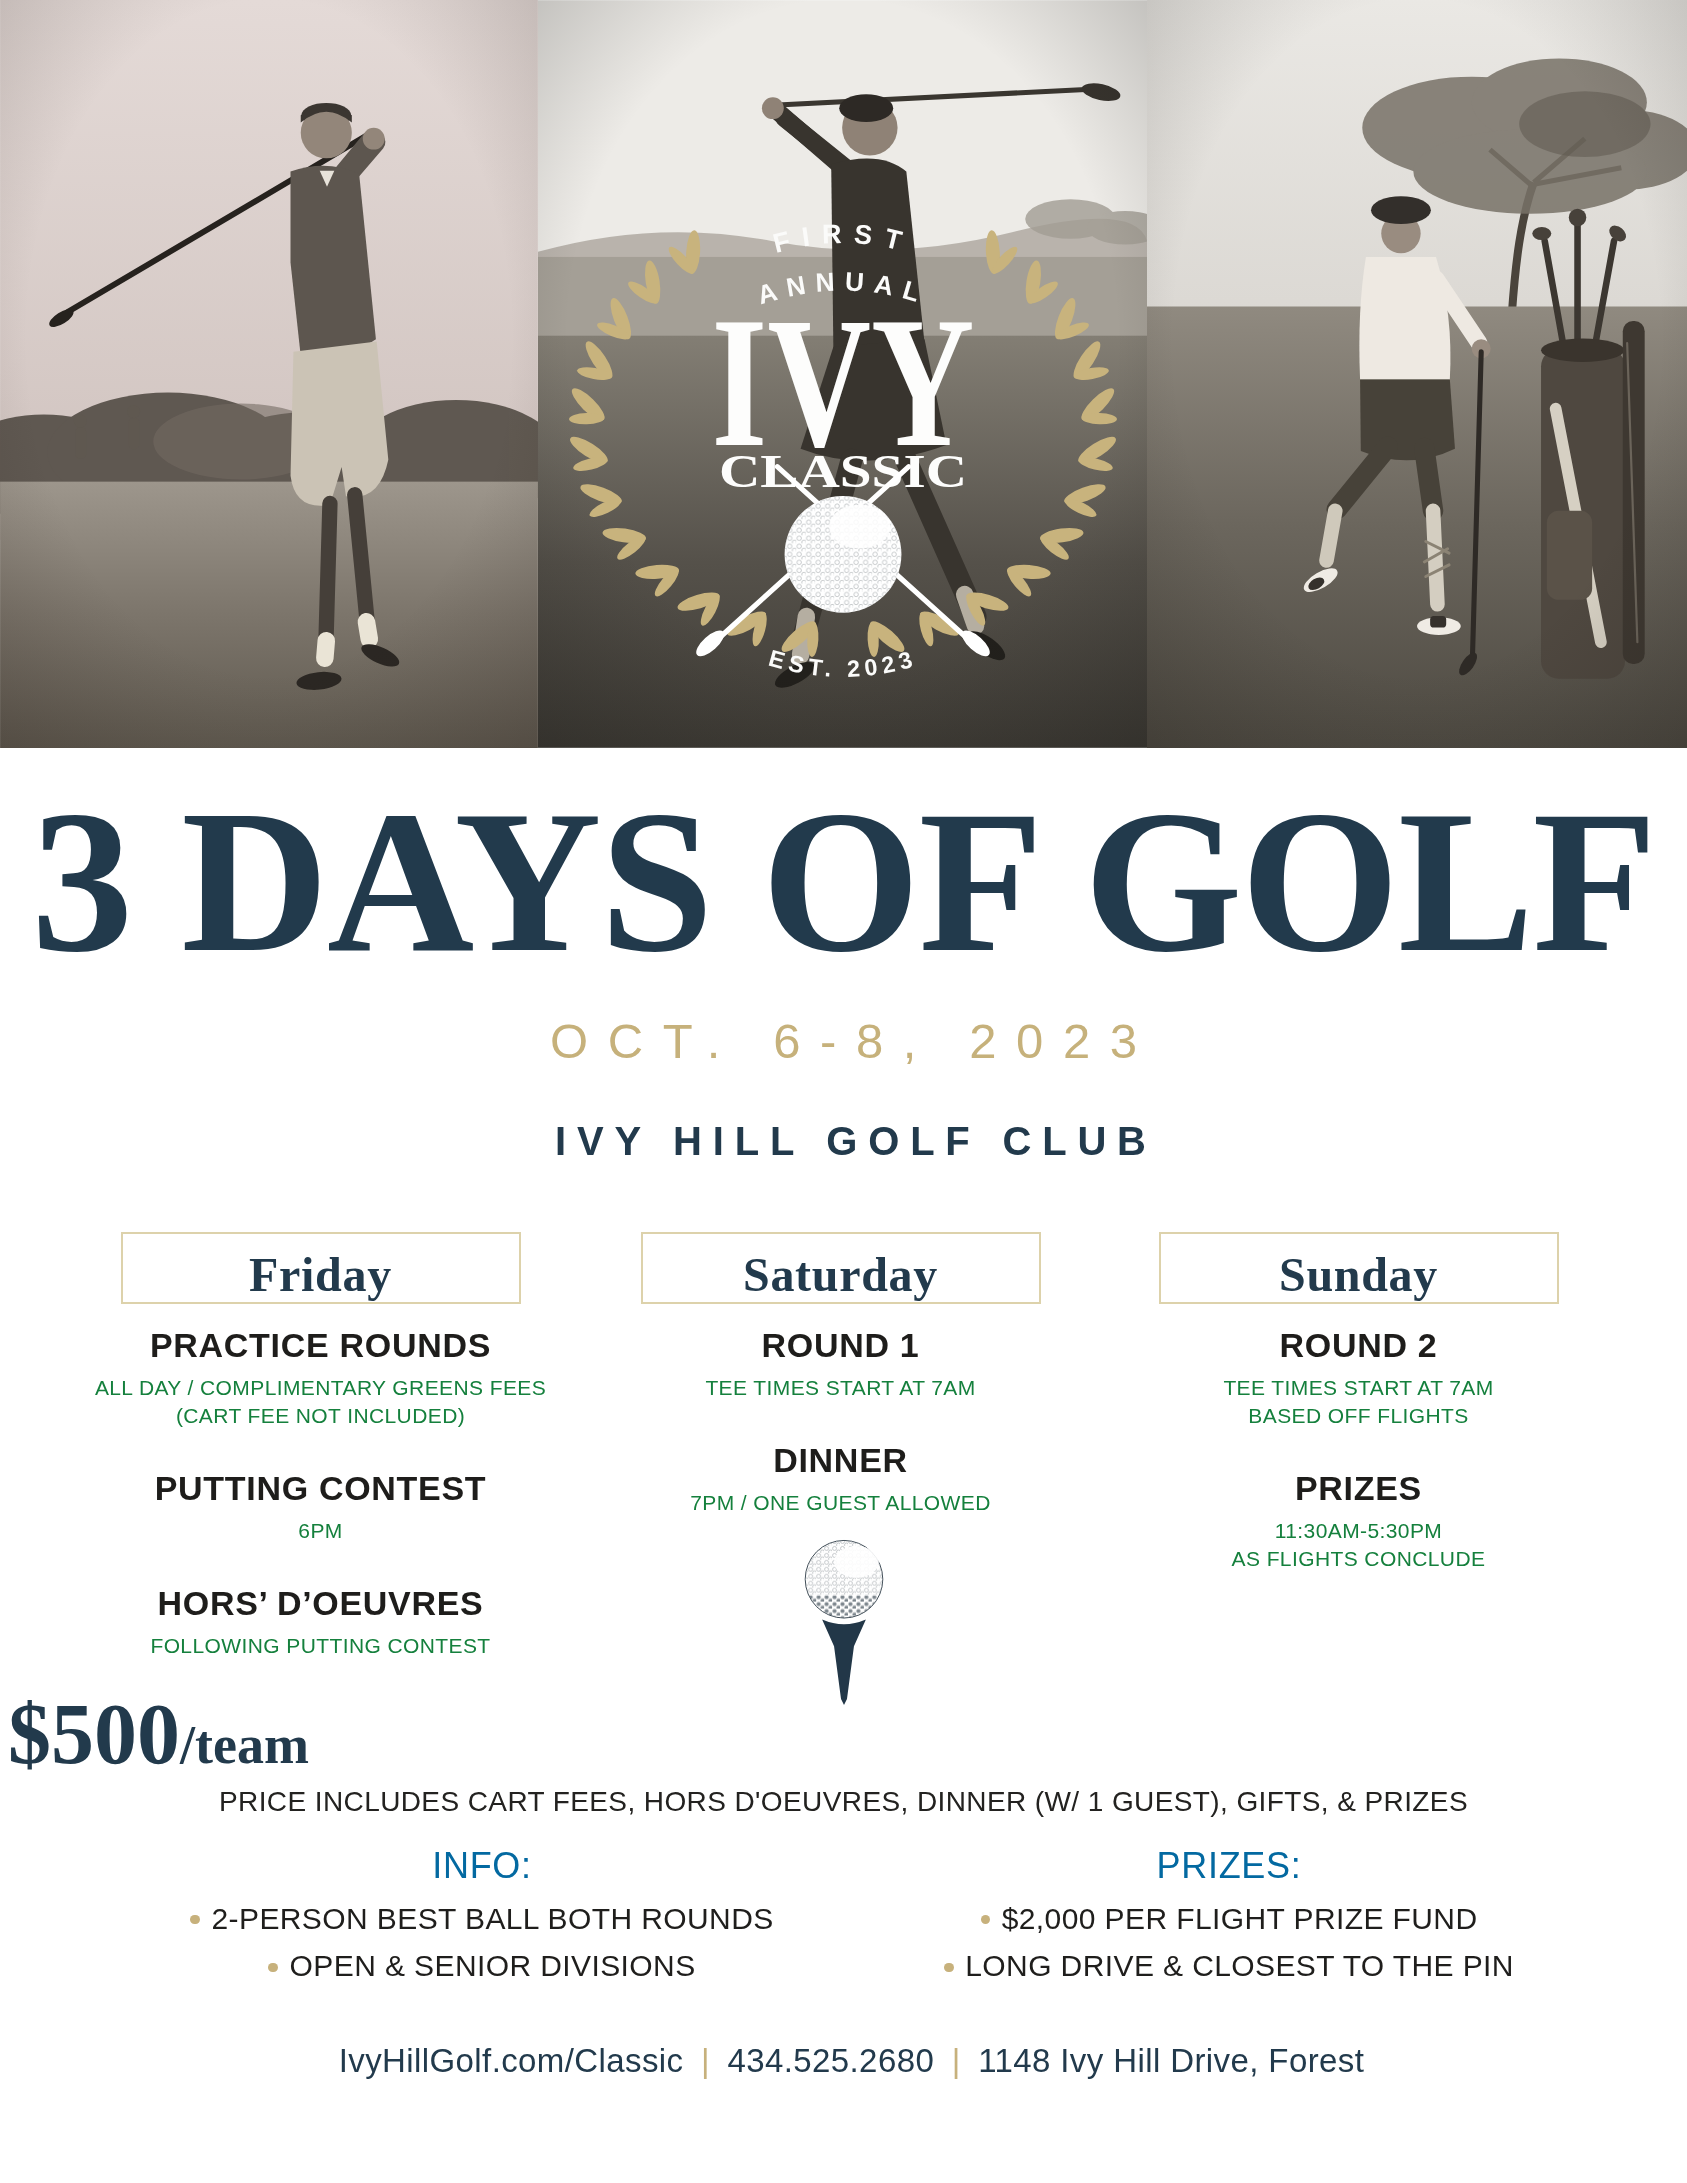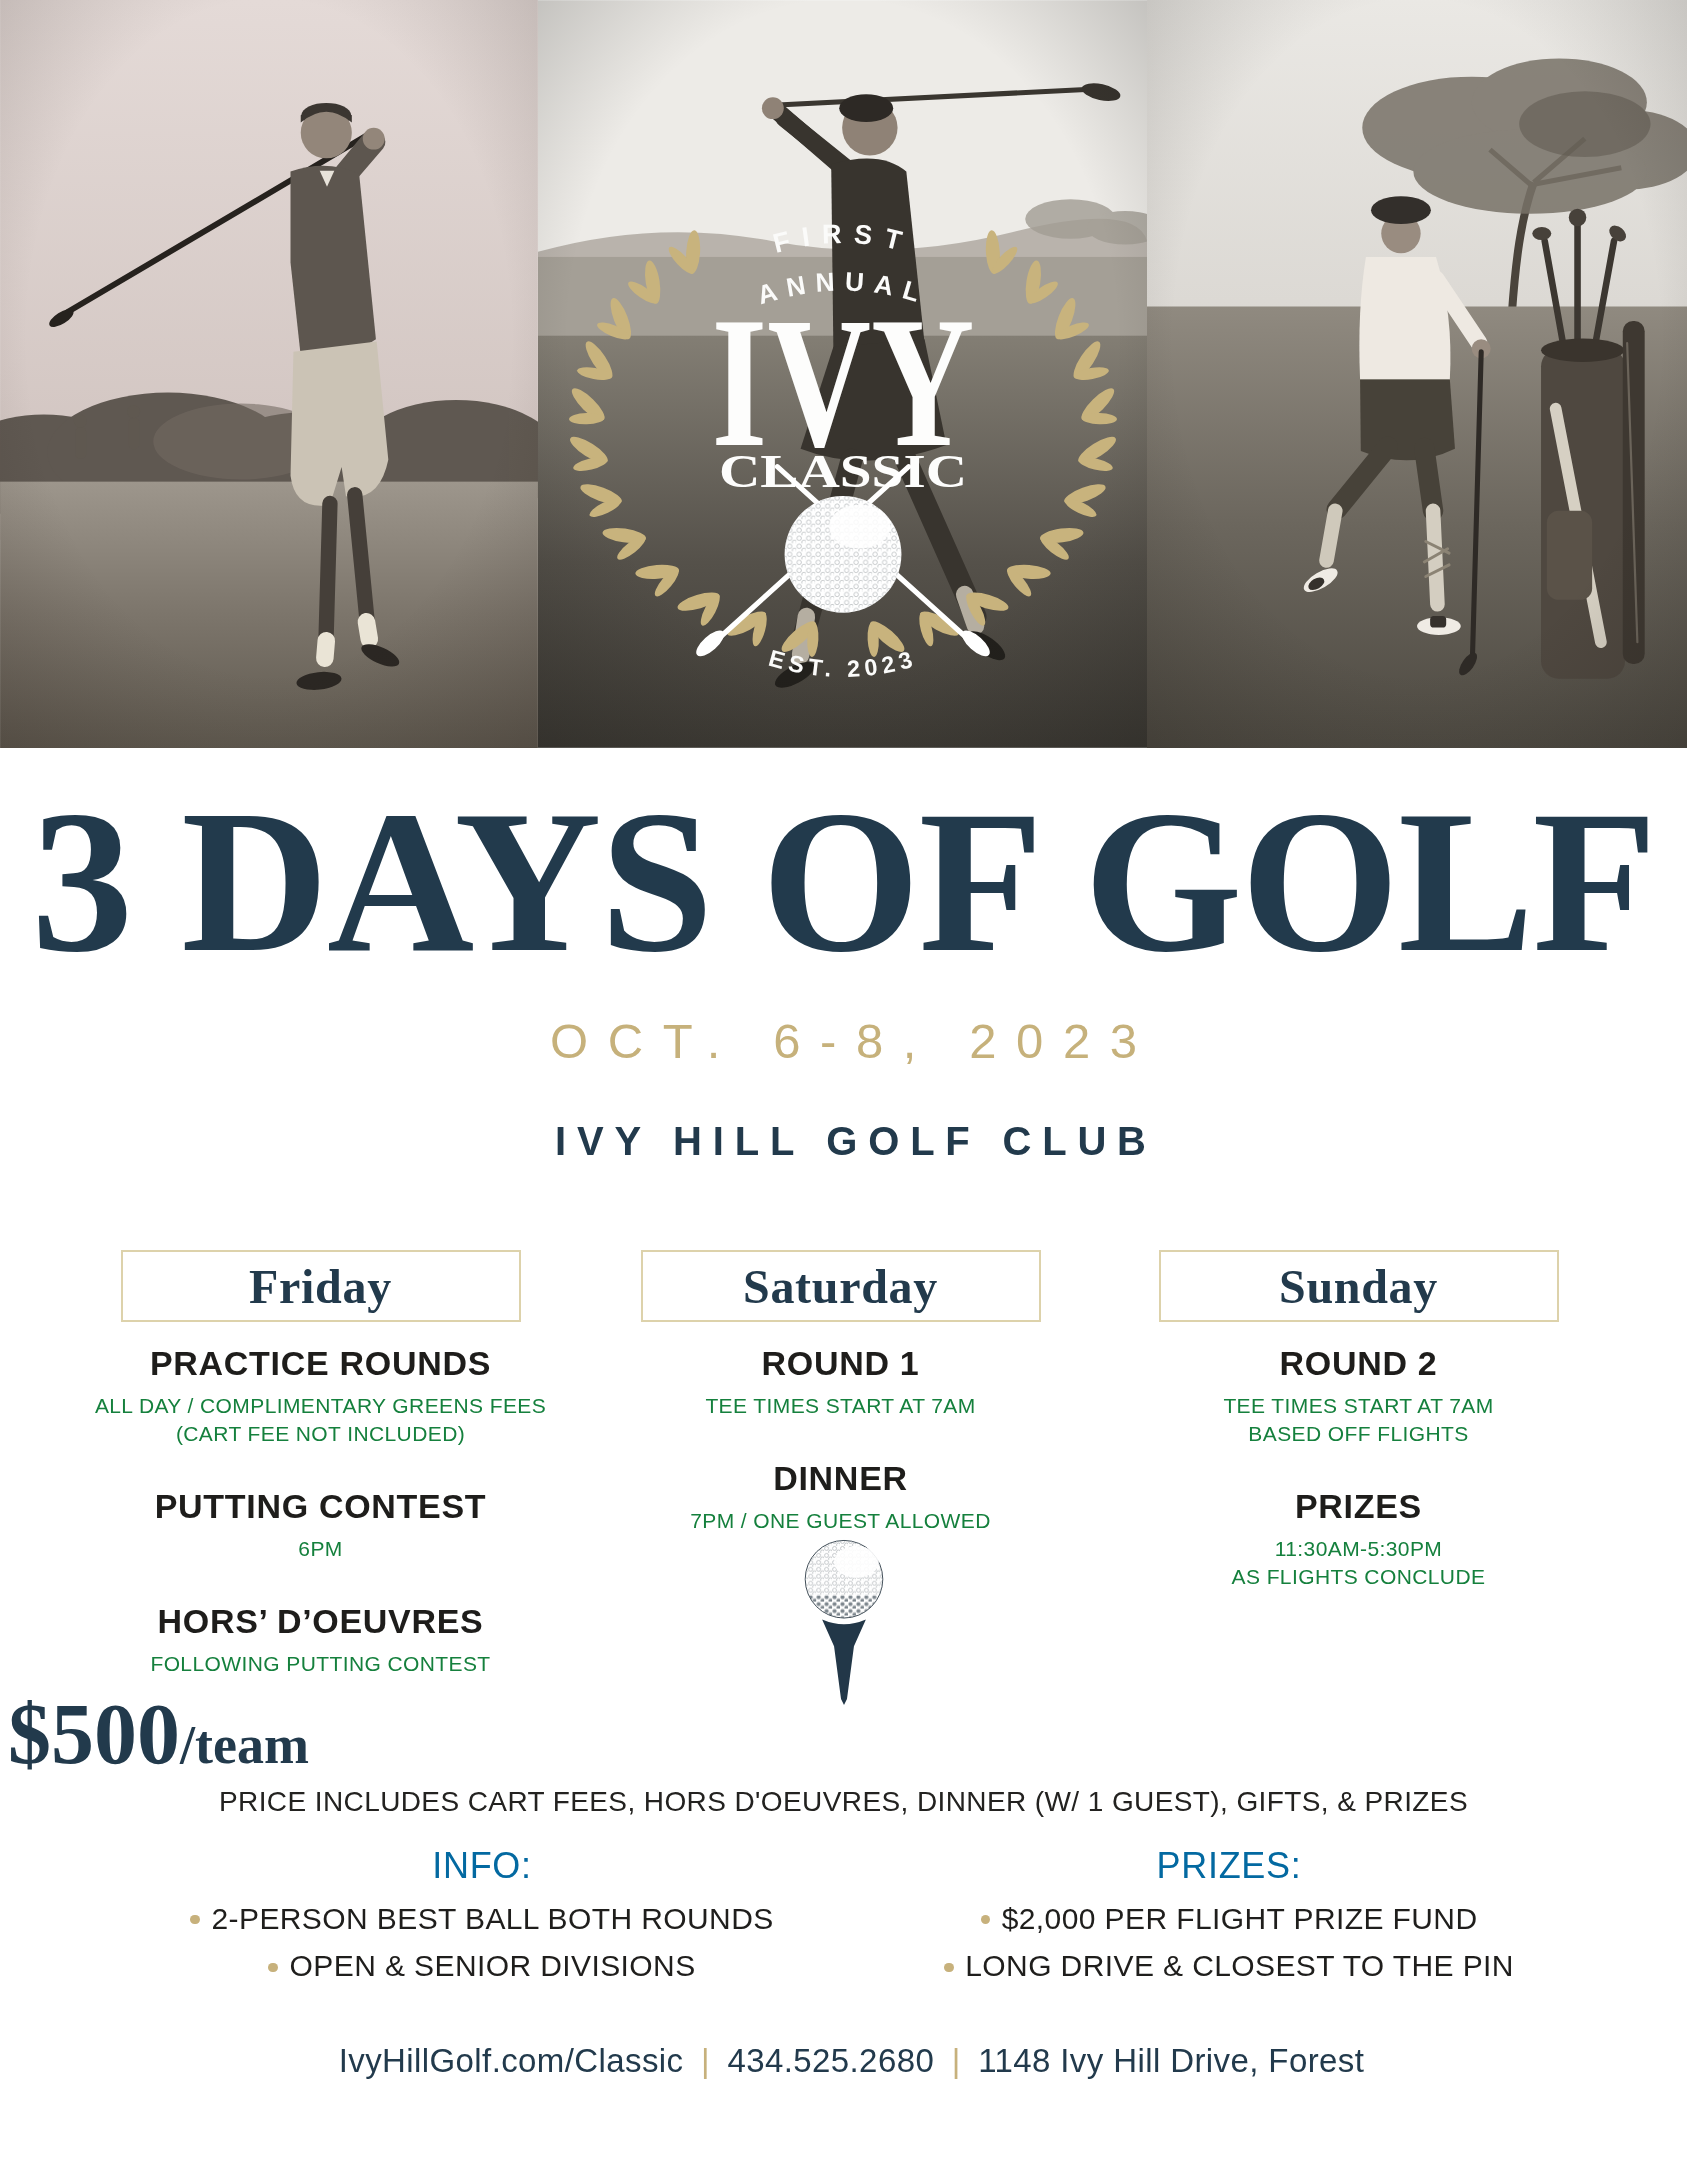--- a/index.html
+++ b/index.html
@@ -27,23 +27,23 @@
     position:absolute;left:7px;top:1119px;width:100%;text-align:center;
     font-size:40px;font-weight:700;letter-spacing:0.27em;padding-left:0.27em;box-sizing:border-box;
     color:#223a4c;
   }
   
   .day-col{position:absolute;top:1232px;width:555px;text-align:center;}
   #col-friday{left:43px;}
   #col-saturday{left:563px;}
   #col-sunday{left:1081px;}
   .day-box{
-    width:400px;height:72px;margin:18px auto;background:#ffffff;
+    width:400px;height:72px;margin:0 auto;background:#ffffff;
     border:2.2px solid #ddd2ab;box-sizing:border-box;
-    display:flex;align-items:center;justify-content:center;
+    display:flex;align-items:flex-end;justify-content:center;
   }
   .day-name{
     font-family:"Liberation Serif","DejaVu Serif",serif;font-weight:700;
     font-size:48px;color:#223a4c;letter-spacing:0.7px;
   }
   .events{margin-top:22px;}
   .event{margin-bottom:39px;}
   .event-title{
     font-size:34px;font-weight:700;color:#1e1d1b;letter-spacing:0.7px;margin-bottom:8.8px;
   }

